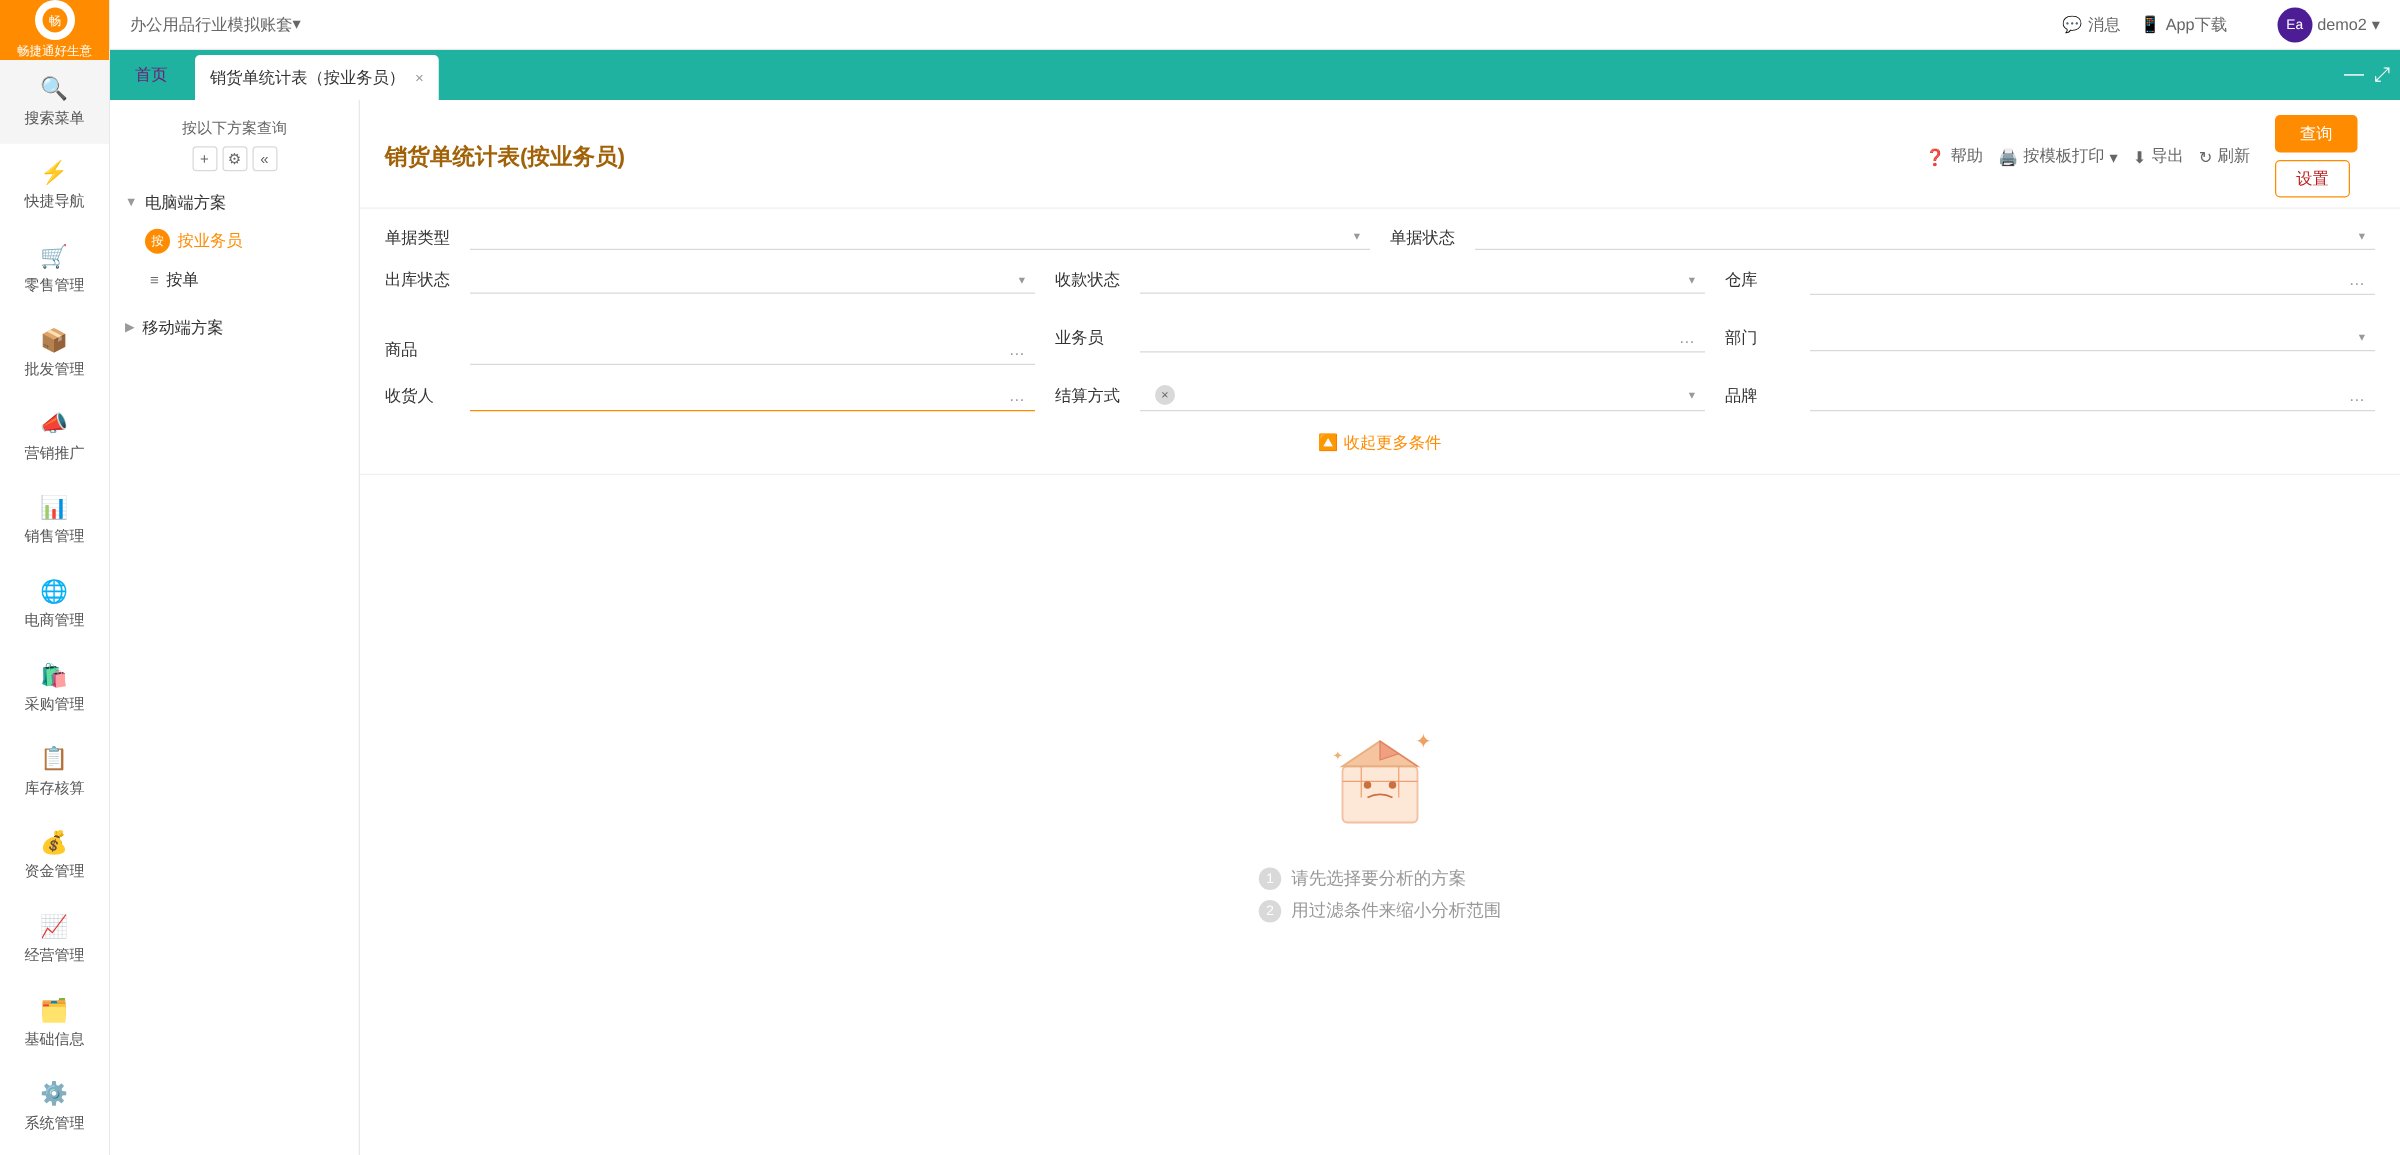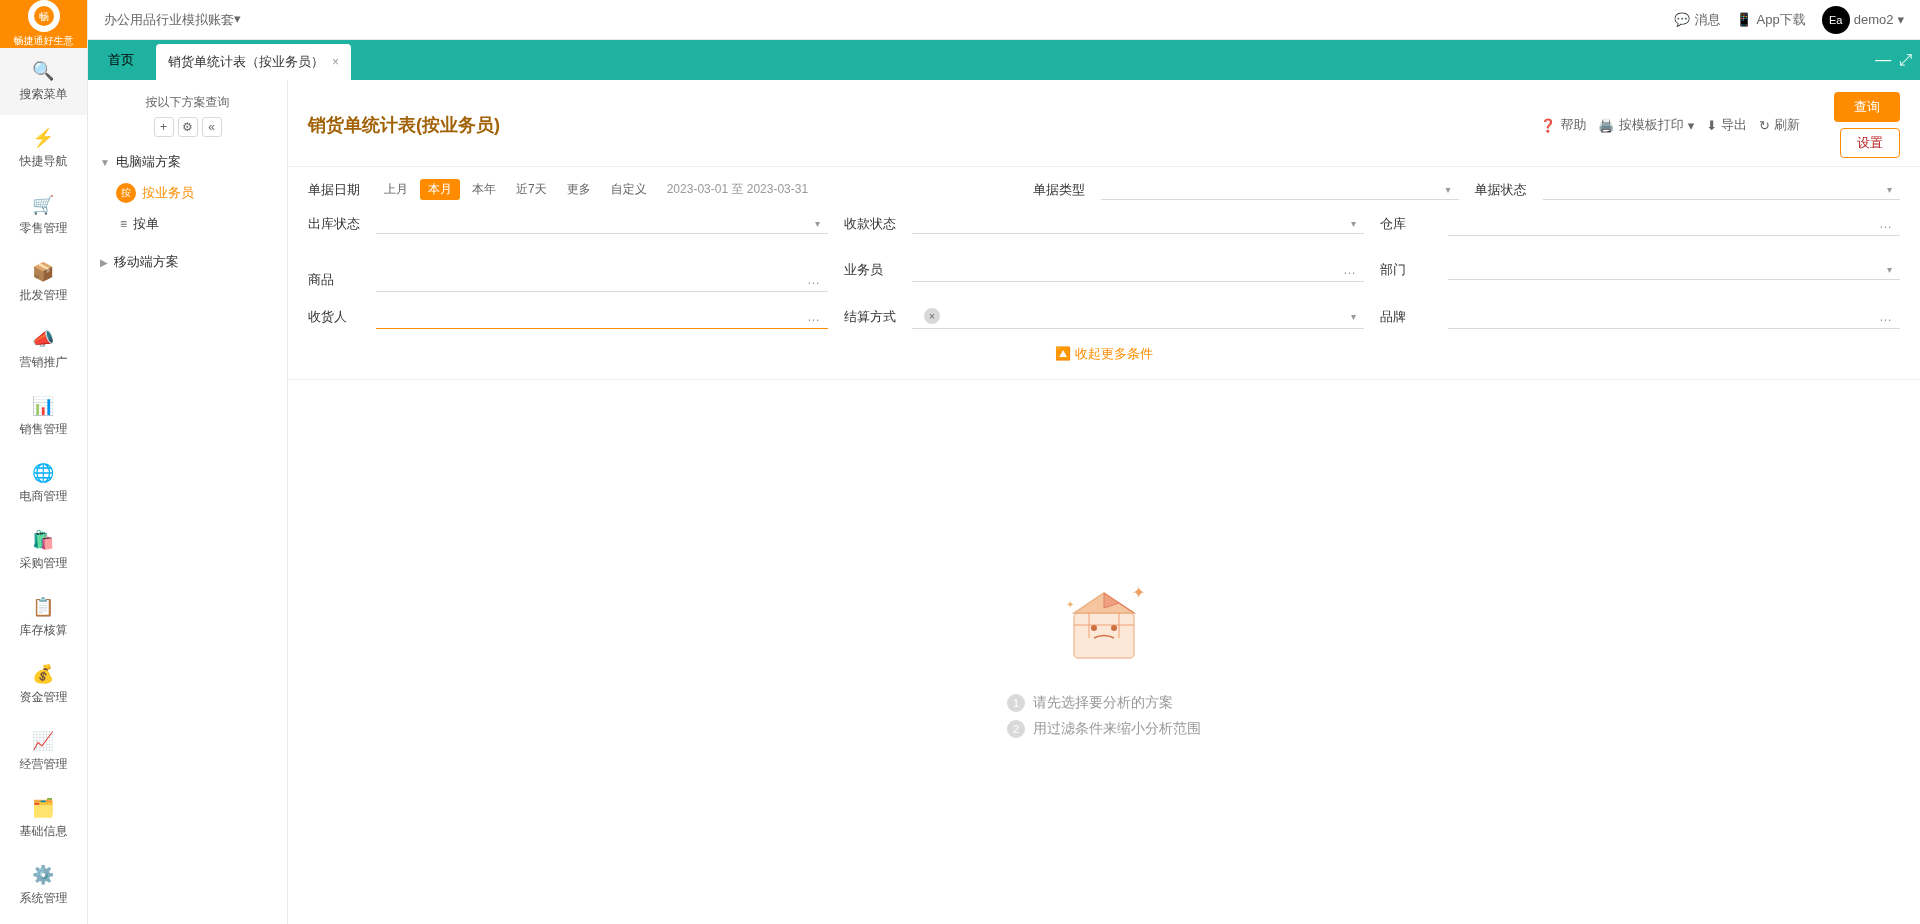--- a/index.html
+++ b/index.html
@@ -15,25 +15,25 @@
     .sidebar-search { background: #f5f5f5; }
 
     
     .main { flex: 1; display: flex; flex-direction: column; overflow: hidden; }
 
     
     .topbar { height: 40px; background: #fff; display: flex; align-items: center; padding: 0 16px; border-bottom: 1px solid #e8e8e8; justify-content: space-between; }
     .topbar-left { display: flex; align-items: flex-start; gap: 0; font-size: 13px; color: #666; }
     .topbar-right { display: flex; align-items: center; gap: 16px; font-size: 13px; color: #666; }
     .topbar-right .tr-item { display: flex; align-items: center; gap: 4px; cursor: pointer; }
-    .avatar { width: 28px; height: 28px; border-radius: 50%; background: #000000; display: flex; align-items: center; justify-content: center; color: #fff; font-size: 11px; }
+    .avatar { width: 28px; height: 28px; border-radius: 50%; background: #4c1d95; display: flex; align-items: center; justify-content: center; color: #fff; font-size: 11px; margin-left: 24px; }
 
     
     .tabbar { height: 40px; background: #20b2a0; display: flex; align-items: center; padding: 0; }
-    .tab-home { padding: 0 20px; height: 40px; display: flex; align-items: center; color: #000000; font-size: 13px; cursor: pointer; }
+    .tab-home { padding: 0 20px; height: 40px; display: flex; align-items: center; color: #701a75; font-size: 13px; cursor: pointer; }
     .tab-active { background: #fff; color: #333; border-radius: 4px 4px 0 0; margin: 0 2px; padding: 0 12px; height: 36px; display: flex; align-items: center; gap: 8px; font-size: 13px; cursor: pointer; margin-top: 4px; }
     .tab-close { color: #999; font-size: 12px; cursor: pointer; }
     .tabbar-actions { margin-left: auto; display: flex; align-items: center; padding-right: 8px; gap: 8px; }
     .tabbar-actions span { color: #fff; font-size: 16px; cursor: pointer; }
 
     
     .content { flex: 1; display: flex; overflow: hidden; }
 
     
     .left-panel { width: 200px; background: #fff; border-right: 1px solid #e8e8e8; padding: 8px 0; overflow-y: auto; }
@@ -71,21 +71,21 @@
     .filter-control { flex: 1; border: none; border-bottom: 1px solid #d9d9d9; padding: 4px 8px; font-size: 13px; outline: none; background: transparent; cursor: pointer; display: flex; align-items: center; justify-content: space-between; }
     .filter-control.active { border-bottom-color: #ff8c00; }
     .filter-date-group { display: flex; align-items: center; gap: 4px; }
     .date-btn { padding: 2px 8px; border-radius: 3px; font-size: 12px; cursor: pointer; border: none; background: transparent; color: #666; }
     .date-btn.active { background: #ff8c00; color: #fff; border-radius: 3px; }
     .date-range { font-size: 12px; color: #999; margin-left: 8px; }
     .filter-dots { color: #999; cursor: pointer; }
     .filter-x { width: 16px; height: 16px; border-radius: 50%; background: #d9d9d9; display: flex; align-items: center; justify-content: center; font-size: 10px; cursor: pointer; color: #666; margin-left: 4px; }
     .collapse-btn { text-align: center; padding: 4px; }
     .collapse-link { color: #ff8c00; font-size: 13px; cursor: pointer; }
-    .query-btns { display: flex; flex-direction: column; gap: 6px; align-items: flex-end; justify-content: flex-start; padding-top: 0; min-width: 80px; }
+    .query-btns { display: flex; flex-direction: column; gap: 6px; align-items: flex-start; justify-content: flex-start; padding-top: 0; min-width: 80px; }
 
     
     .empty-state { flex: 1; display: flex; flex-direction: column; align-items: center; justify-content: center; background: #fff; }
     .empty-icon { width: 120px; height: 120px; margin-bottom: 16px; display: flex; align-items: center; justify-content: center; }
     .empty-steps { text-align: left; }
     .empty-steps .step { display: flex; align-items: flex-start; gap: 8px; margin-bottom: 8px; font-size: 14px; color: #999; }
     .step-num { width: 18px; height: 18px; border-radius: 50%; background: #d9d9d9; display: flex; align-items: center; justify-content: center; font-size: 11px; color: #fff; flex-shrink: 0; }
 
     
     .arrow-down { color: #999; font-size: 10px; }
@@ -263,32 +263,20 @@
           <div class="query-btns">
             <button class="btn-query">查询</button>
             <button class="btn-set">设置</button>
           </div>
         </div>
       </div>
 
       <div class="filter-area">
 
         <div class="filter-row">
-          <div class="filter-item" style="flex:2;">
-            <span class="filter-label">单据日期</span>
-            <div class="filter-date-group">
-              <button class="date-btn">上月</button>
-              <button class="date-btn active">本月</button>
-              <button class="date-btn">本年</button>
-              <button class="date-btn">近7天</button>
-              <button class="date-btn">更多</button>
-              <button class="date-btn">自定义</button>
-              <span class="date-range">2023-03-01 至 2023-03-31</span>
-            </div>
-          </div>
           <div class="filter-item" style="flex:1.2;">
             <span class="filter-label">单据类型</span>
             <div class="filter-control">
               <span></span>
                 <span class="arrow-down">▾</span>
             </div>
           </div>
           <div class="filter-item" style="flex:1.2;">
             <span class="filter-label">单据状态</span>
             <div class="filter-control">

